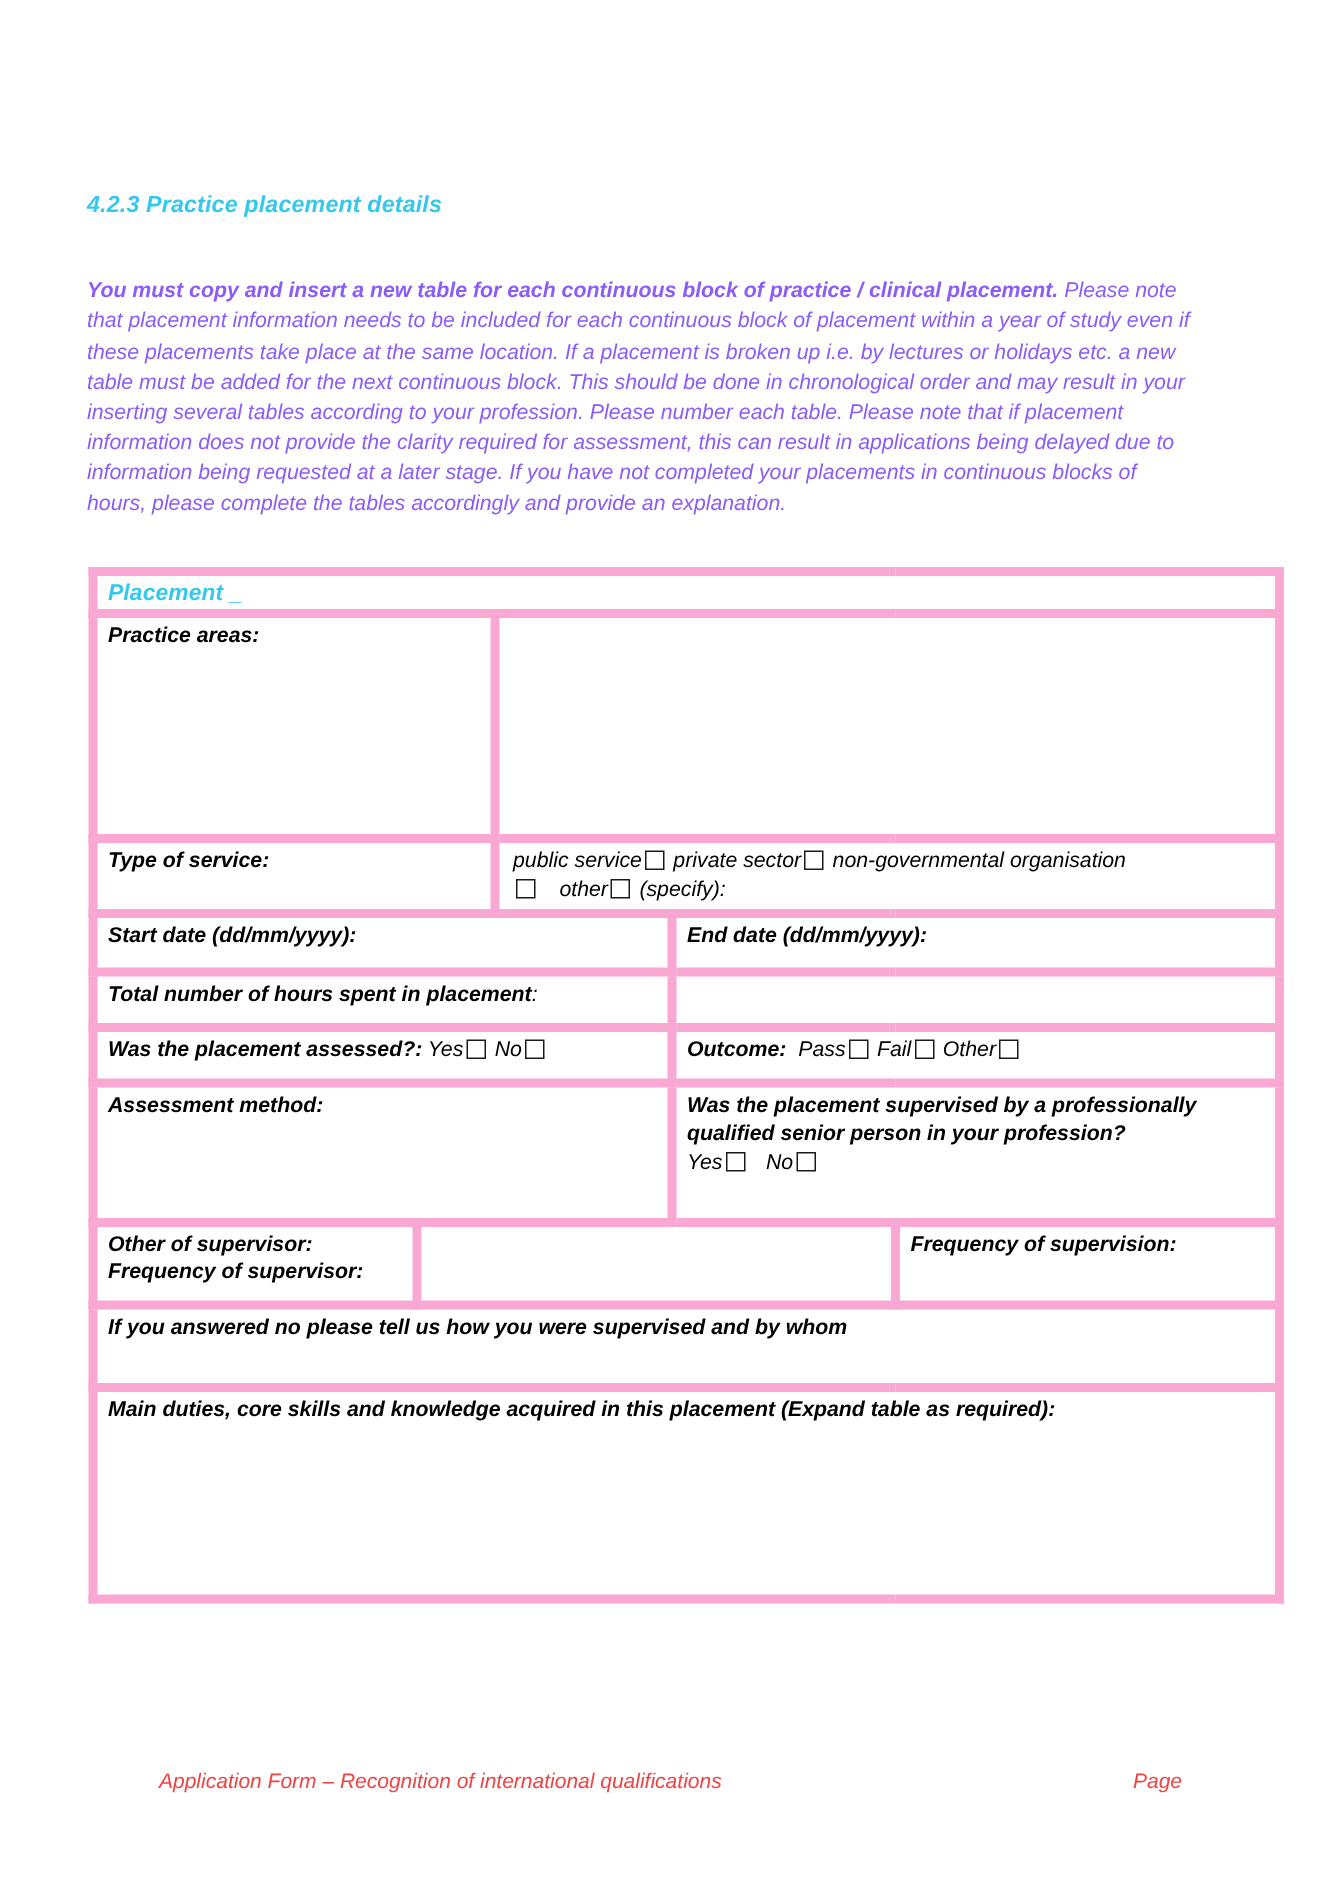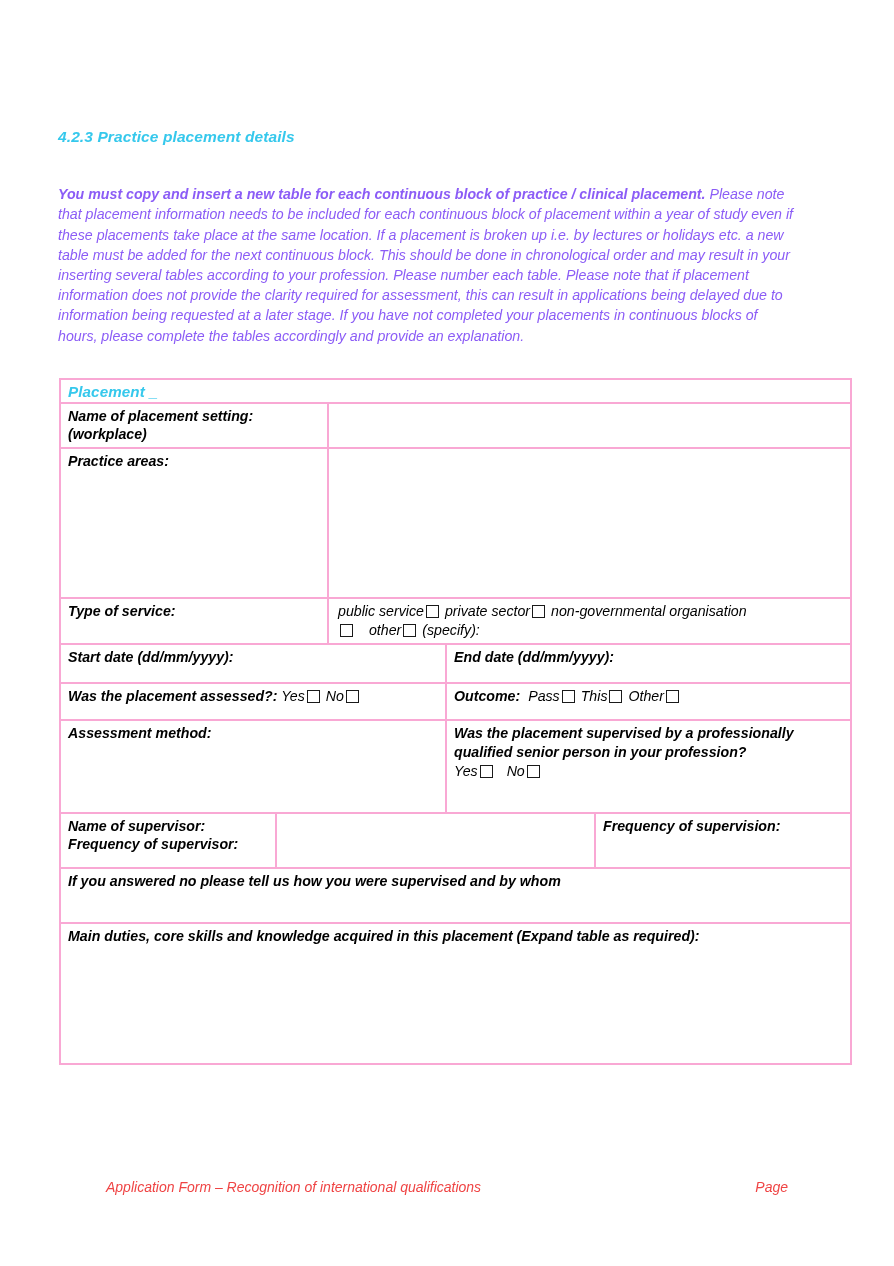--- a/index.html
+++ b/index.html
@@ -52,21 +52,21 @@
   .form-table {
     position: absolute;
     left: 59px;
     top: 378px;
     width: 791px;
     border-collapse: collapse;
     table-layout: fixed;
     font-size: 14.2px;
   }
   .form-table td {
-    border: 2px solid #f9a8d4;
+    border: 6px solid #f9a8d4;
     vertical-align: top;
     padding: 3px 6px 3px 7px;
     line-height: 18.5px;
   }
   .b { font-weight: bold; }
   .reg { font-weight: normal; }
 
   .placement-head {
     color: #35c8ec;
     font-weight: bold;
@@ -118,27 +118,20 @@
       <col style="width:256px">
     </colgroup>
     <tbody>
 
       <tr>
         <td colspan="5" style="height:22px;padding-bottom:0;">
           <span class="placement-head">Placement _</span>
         </td>
       </tr>
 
-      <tr>
-        <td colspan="2" style="height:42px;">
-          <span class="b">Name of placement setting:</span><br>
-          <span class="b">(workplace)</span>
-        </td>
-        <td colspan="3"></td>
-      </tr>
 
       <tr>
         <td colspan="2" style="height:150px;">
           <span class="b">Practice areas:</span>
         </td>
         <td colspan="3"></td>
       </tr>
 
       <tr>
         <td colspan="2" style="height:38px;">
@@ -158,50 +151,56 @@
         <td colspan="3" style="height:39px;">
           <span class="b">Start date (dd/mm/yyyy):</span>
           <span></span>
         </td>
         <td colspan="2">
           <span class="b">End date (dd/mm/yyyy):</span>
           <span></span>
         </td>
       </tr>
 
+      <tr>
+        <td colspan="3" style="height:37px;">
+          <span class="b">Total number of hours spent in placement</span><span class="reg">:</span>
+        </td>
+        <td colspan="2"></td>
+      </tr>
 
       <tr>
         <td colspan="3" style="height:37px;">
           <span class="b">Was the placement assessed?:</span>
           <span class="reg">Yes</span><span class="cb"></span>
           <span class="reg">No</span><span class="cb"></span>
         </td>
         <td colspan="2">
           <span class="b">Outcome:</span>
           <span style="display:inline-block;width:4px"></span><span class="reg">Pass</span><span class="cb"></span>
-          <span class="reg">This</span><span class="cb"></span>
+          <span class="reg">Fail</span><span class="cb"></span>
           <span class="reg">Other</span><span class="cb"></span>
         </td>
       </tr>
 
       <tr>
         <td colspan="3" style="height:93px;">
           <span class="b">Assessment method:</span>
           <div style="min-height:60px"></div>
         </td>
         <td colspan="2">
           <span class="b" style="display:block;line-height:19.2px;">Was the placement supervised by a professionally qualified senior person in your profession?</span>
           <span class="reg">Yes</span><span class="cb"></span>
           <span style="display:inline-block;width:8px"></span><span class="reg">No</span><span class="cb"></span>
         </td>
       </tr>
 
       <tr>
         <td style="height:55px;">
-          <span class="b">Name of supervisor:</span><br>
+          <span class="b">Other of supervisor:</span><br>
           <span class="b">Frequency of supervisor:</span>
         </td>
         <td colspan="3"></td>
         <td>
           <span class="b">Frequency of supervision:</span>
           <span></span>
         </td>
       </tr>
 
       <tr>

